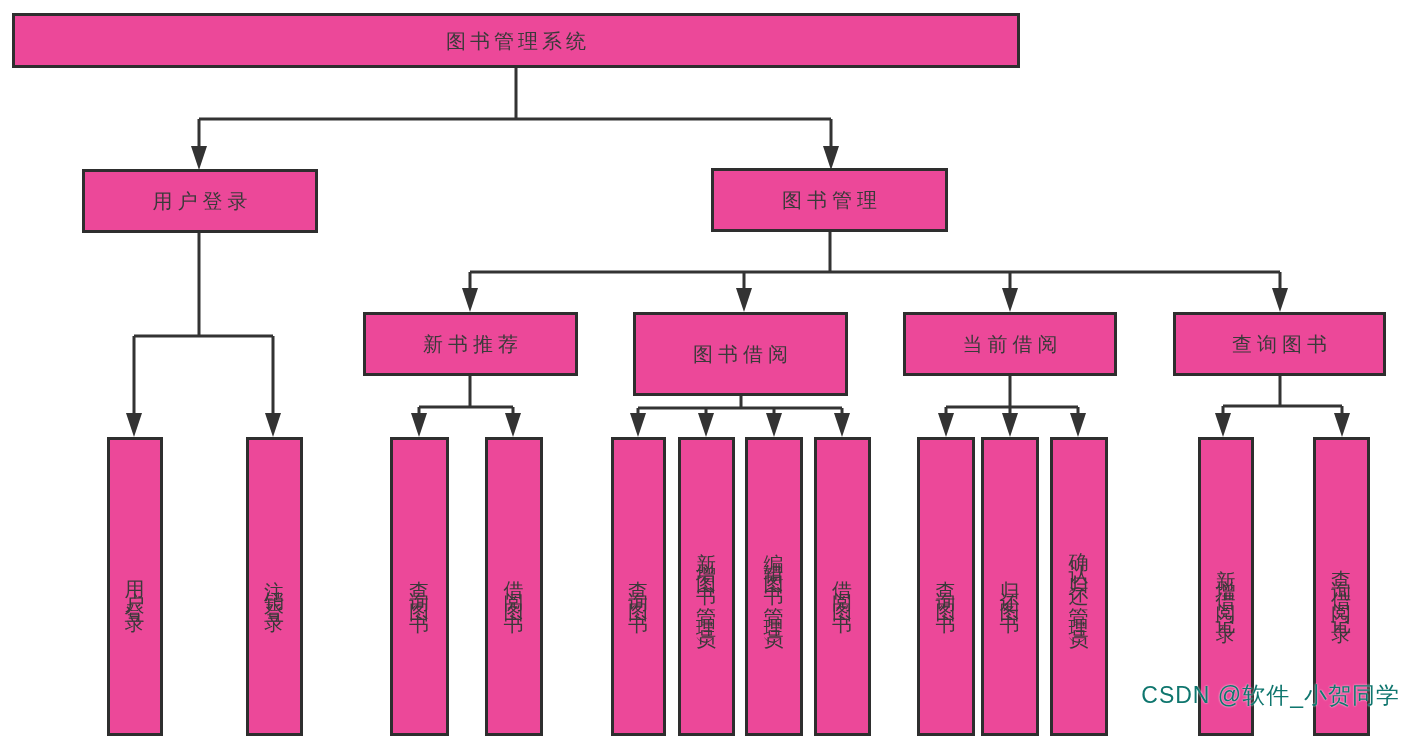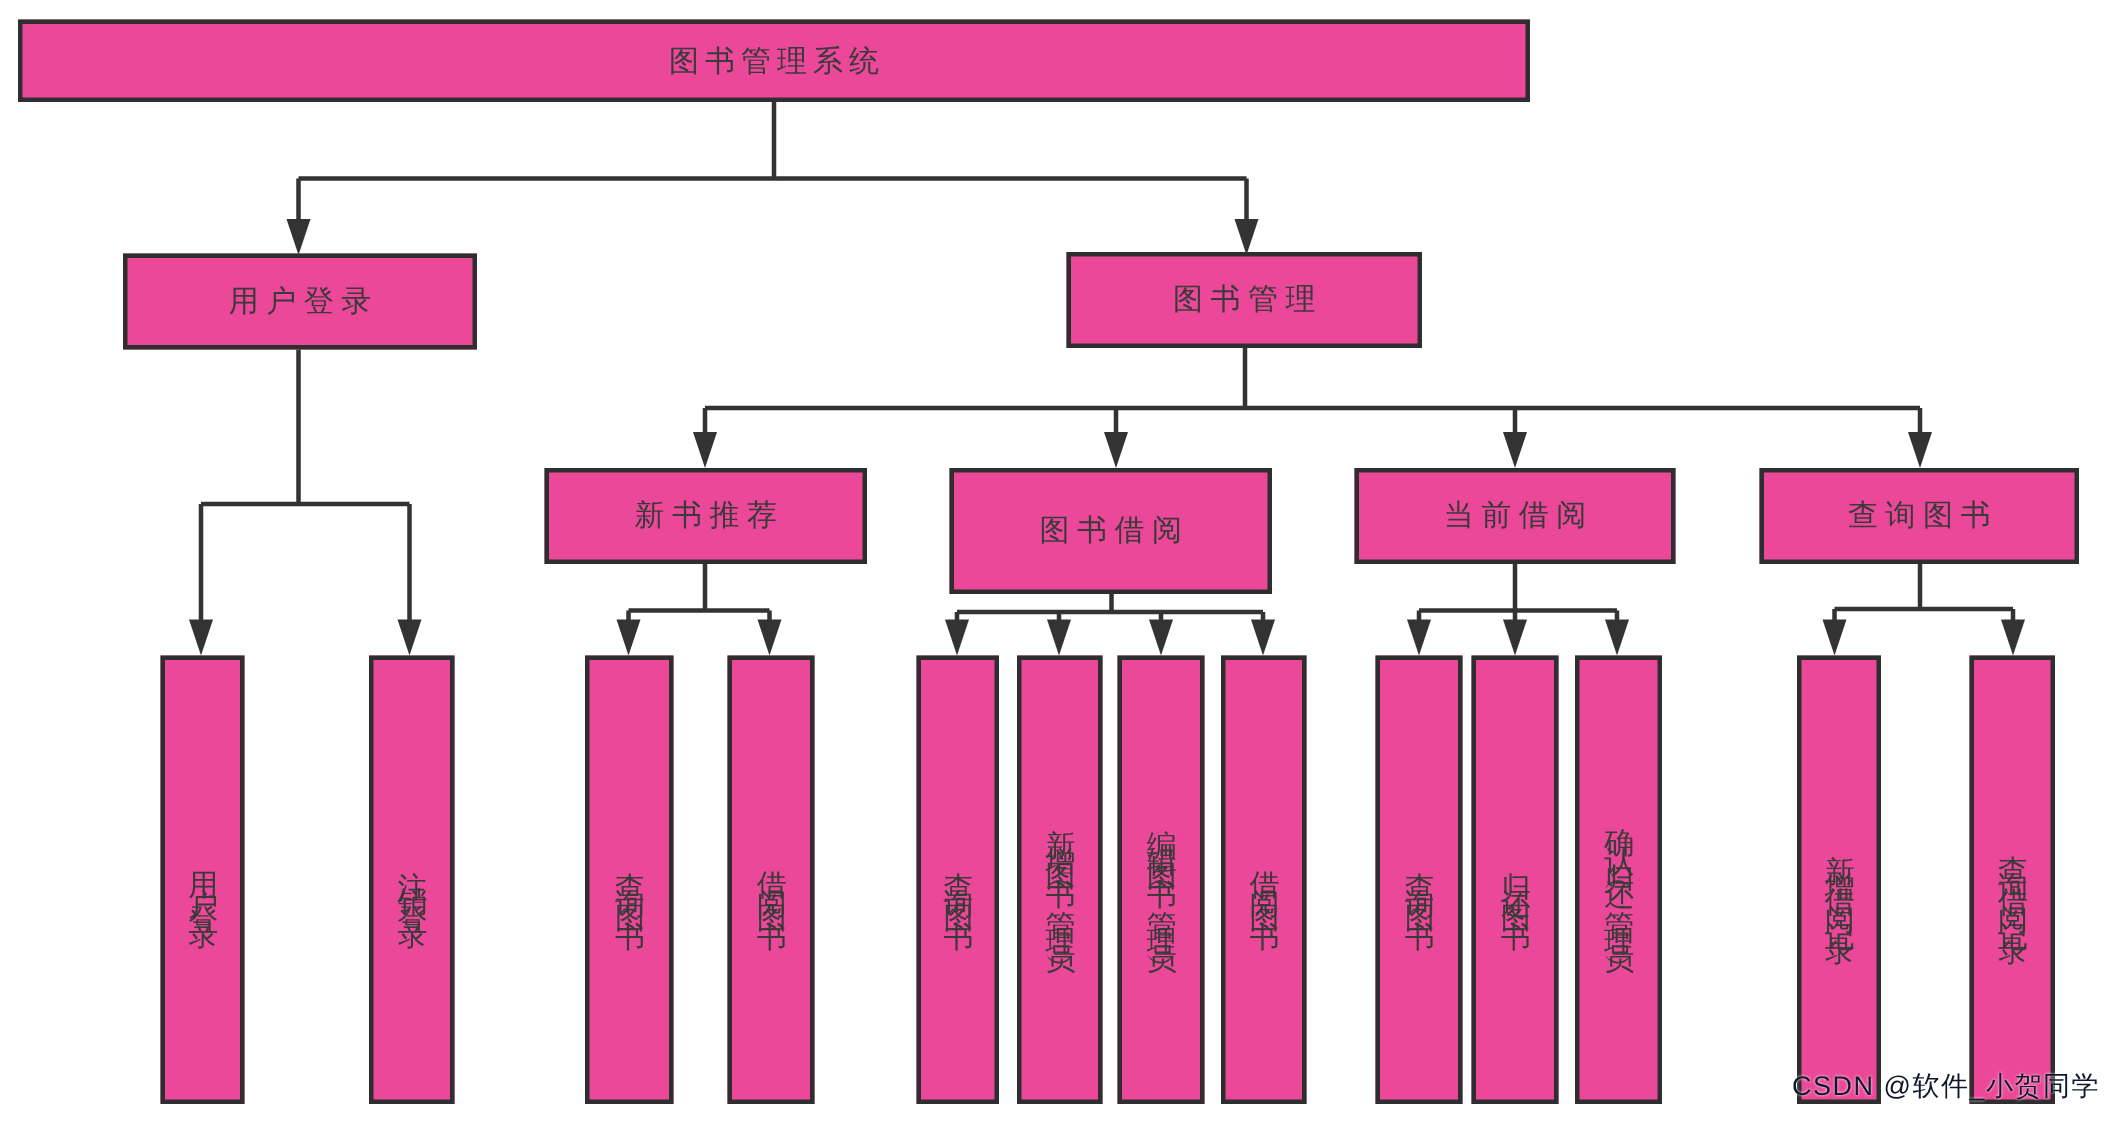--- a/index.html
+++ b/index.html
@@ -33,25 +33,25 @@
   .box.root .lbl{letter-spacing:4px;text-indent:4px;}
   .box.v .lbl{
     writing-mode:vertical-rl;
     text-orientation:mixed;
     font-size:20px;
     letter-spacing:11px;
     line-height:1;
   }
   .watermark{
     position:absolute;
-    top:712px;
+    top:680px;
     right:5px;
-    font-size:18px;
+    font-size:23px;
     letter-spacing:1px;
-    color:#0f172a;
+    color:#0f766e;
     text-shadow:0 0 2px #ffffff;
     z-index:3;
     pointer-events:none;
   }
 </style>
 </head>
 <body>
 
 <div class="stage">
 

